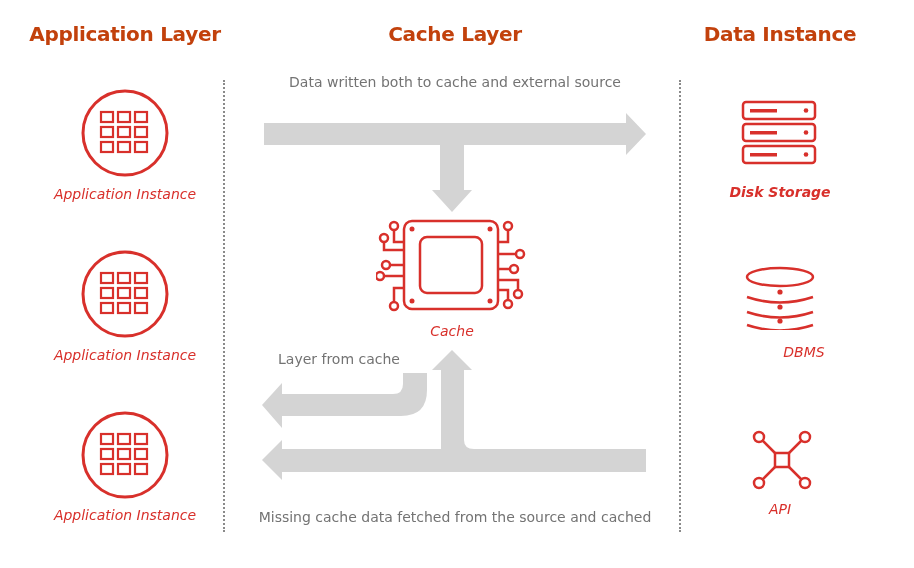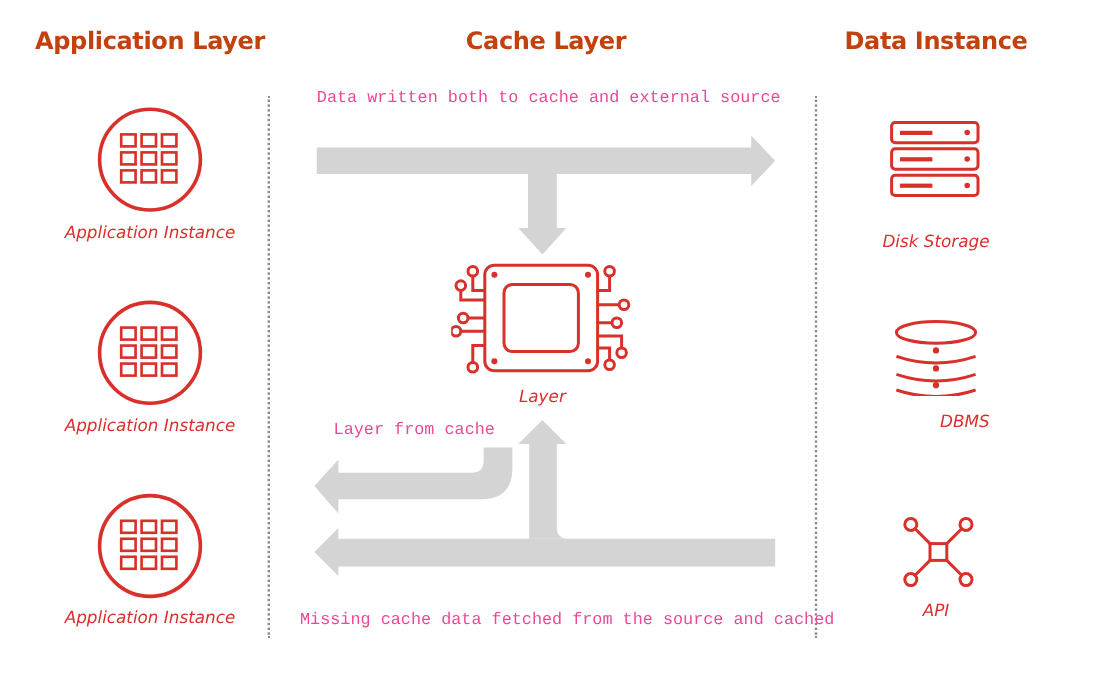--- a/index.html
+++ b/index.html
@@ -1,21 +1,21 @@
 <!DOCTYPE html>
 <html><head>
 <meta charset="utf-8">
 <style>
   html, body { margin:0; padding:0; background:#ffffff; }
   body { width:914px; height:568px; position:relative; overflow:hidden;
          font-family:"DejaVu Sans","Liberation Sans",sans-serif; }
   .col-title { position:absolute; top:22px; font-size:20px; font-weight:bold; color:#c2410c;
                text-align:center; letter-spacing:-0.3px; }
   .label-red { position:absolute; font-style:italic; color:#d8302b; font-size:14px; text-align:center; }
-  .label-dark { position:absolute; color:#ec4899; font-size:14px; text-align:right; white-space:nowrap;font-family:Liberation Mono, monospace; }
+  .label-dark { position:absolute; color:#737373; font-size:14px; text-align:center; white-space:nowrap; }
   .divider { position:absolute; top:80px; height:452px; width:0; border-left:2px dotted #8a8a8a; }
   svg.diagram { position:absolute; left:0; top:0; }
   .icon { position:absolute; }
 </style>
 </head>
 <body>
 
 <div class="col-title" style="left:20px;width:210px;">Application Layer</div>
 <div class="col-title" style="left:350px;width:210px;">Cache Layer</div>
 <div class="col-title" style="left:675px;width:210px;">Data Instance</div>
@@ -122,40 +122,40 @@
       <path d="M122,78 L132,78 L132,88"></path>
         <circle cx="132" cy="92" r="4"></circle>
     </g>
     <g fill="#d8302b">
       <circle cx="36" cy="17" r="2.5"></circle>
         <circle cx="114" cy="17" r="2.5"></circle>
       <circle cx="36" cy="89" r="2.5"></circle>
         <circle cx="114" cy="89" r="2.5"></circle>
     </g>
   </svg>
-  <div class="label-red" style="left:402px;width:100px;top:323px;">Layer</div>
+  <div class="label-red" style="left:402px;width:100px;top:323px;">Cache</div>
 </div>
 
 <div>
   <svg class="icon" width="80" height="66" style="left:740px;top:100px;">
     <g fill="none" stroke="#d8302b" stroke-width="2.5">
       <rect x="3" y="2" width="72" height="17" rx="3"></rect>
       <rect x="3" y="24" width="72" height="17" rx="3"></rect>
       <rect x="3" y="46" width="72" height="17" rx="3"></rect>
     </g>
     <g fill="#d8302b">
       <rect x="10" y="9" width="27" height="3.5"></rect>
         <circle cx="66" cy="10.5" r="2.3"></circle>
       <rect x="10" y="31" width="27" height="3.5"></rect>
         <circle cx="66" cy="32.5" r="2.3"></circle>
       <rect x="10" y="53" width="27" height="3.5"></rect>
         <circle cx="66" cy="54.5" r="2.3"></circle>
     </g>
   </svg>
-  <div class="label-red" style="left:710px;width:140px;top:194px;">Disk Storage</div>
+  <div class="label-red" style="left:710px;width:140px;top:184px;font-weight:bold;">Disk Storage</div>
 </div>
 
 <div>
   <svg class="icon" width="76" height="66" style="left:743px;top:264px;">
     <g fill="none" stroke="#d8302b" stroke-width="2.5">
       <ellipse cx="37" cy="13" rx="33" ry="9"></ellipse>
       <path d="M4,33 Q37,44 70,33"></path>
       <path d="M4,48 Q37,59 70,48"></path>
       <path d="M4,63 Q37,74 70,63" transform="translate(0,-2)"></path>
     </g>

